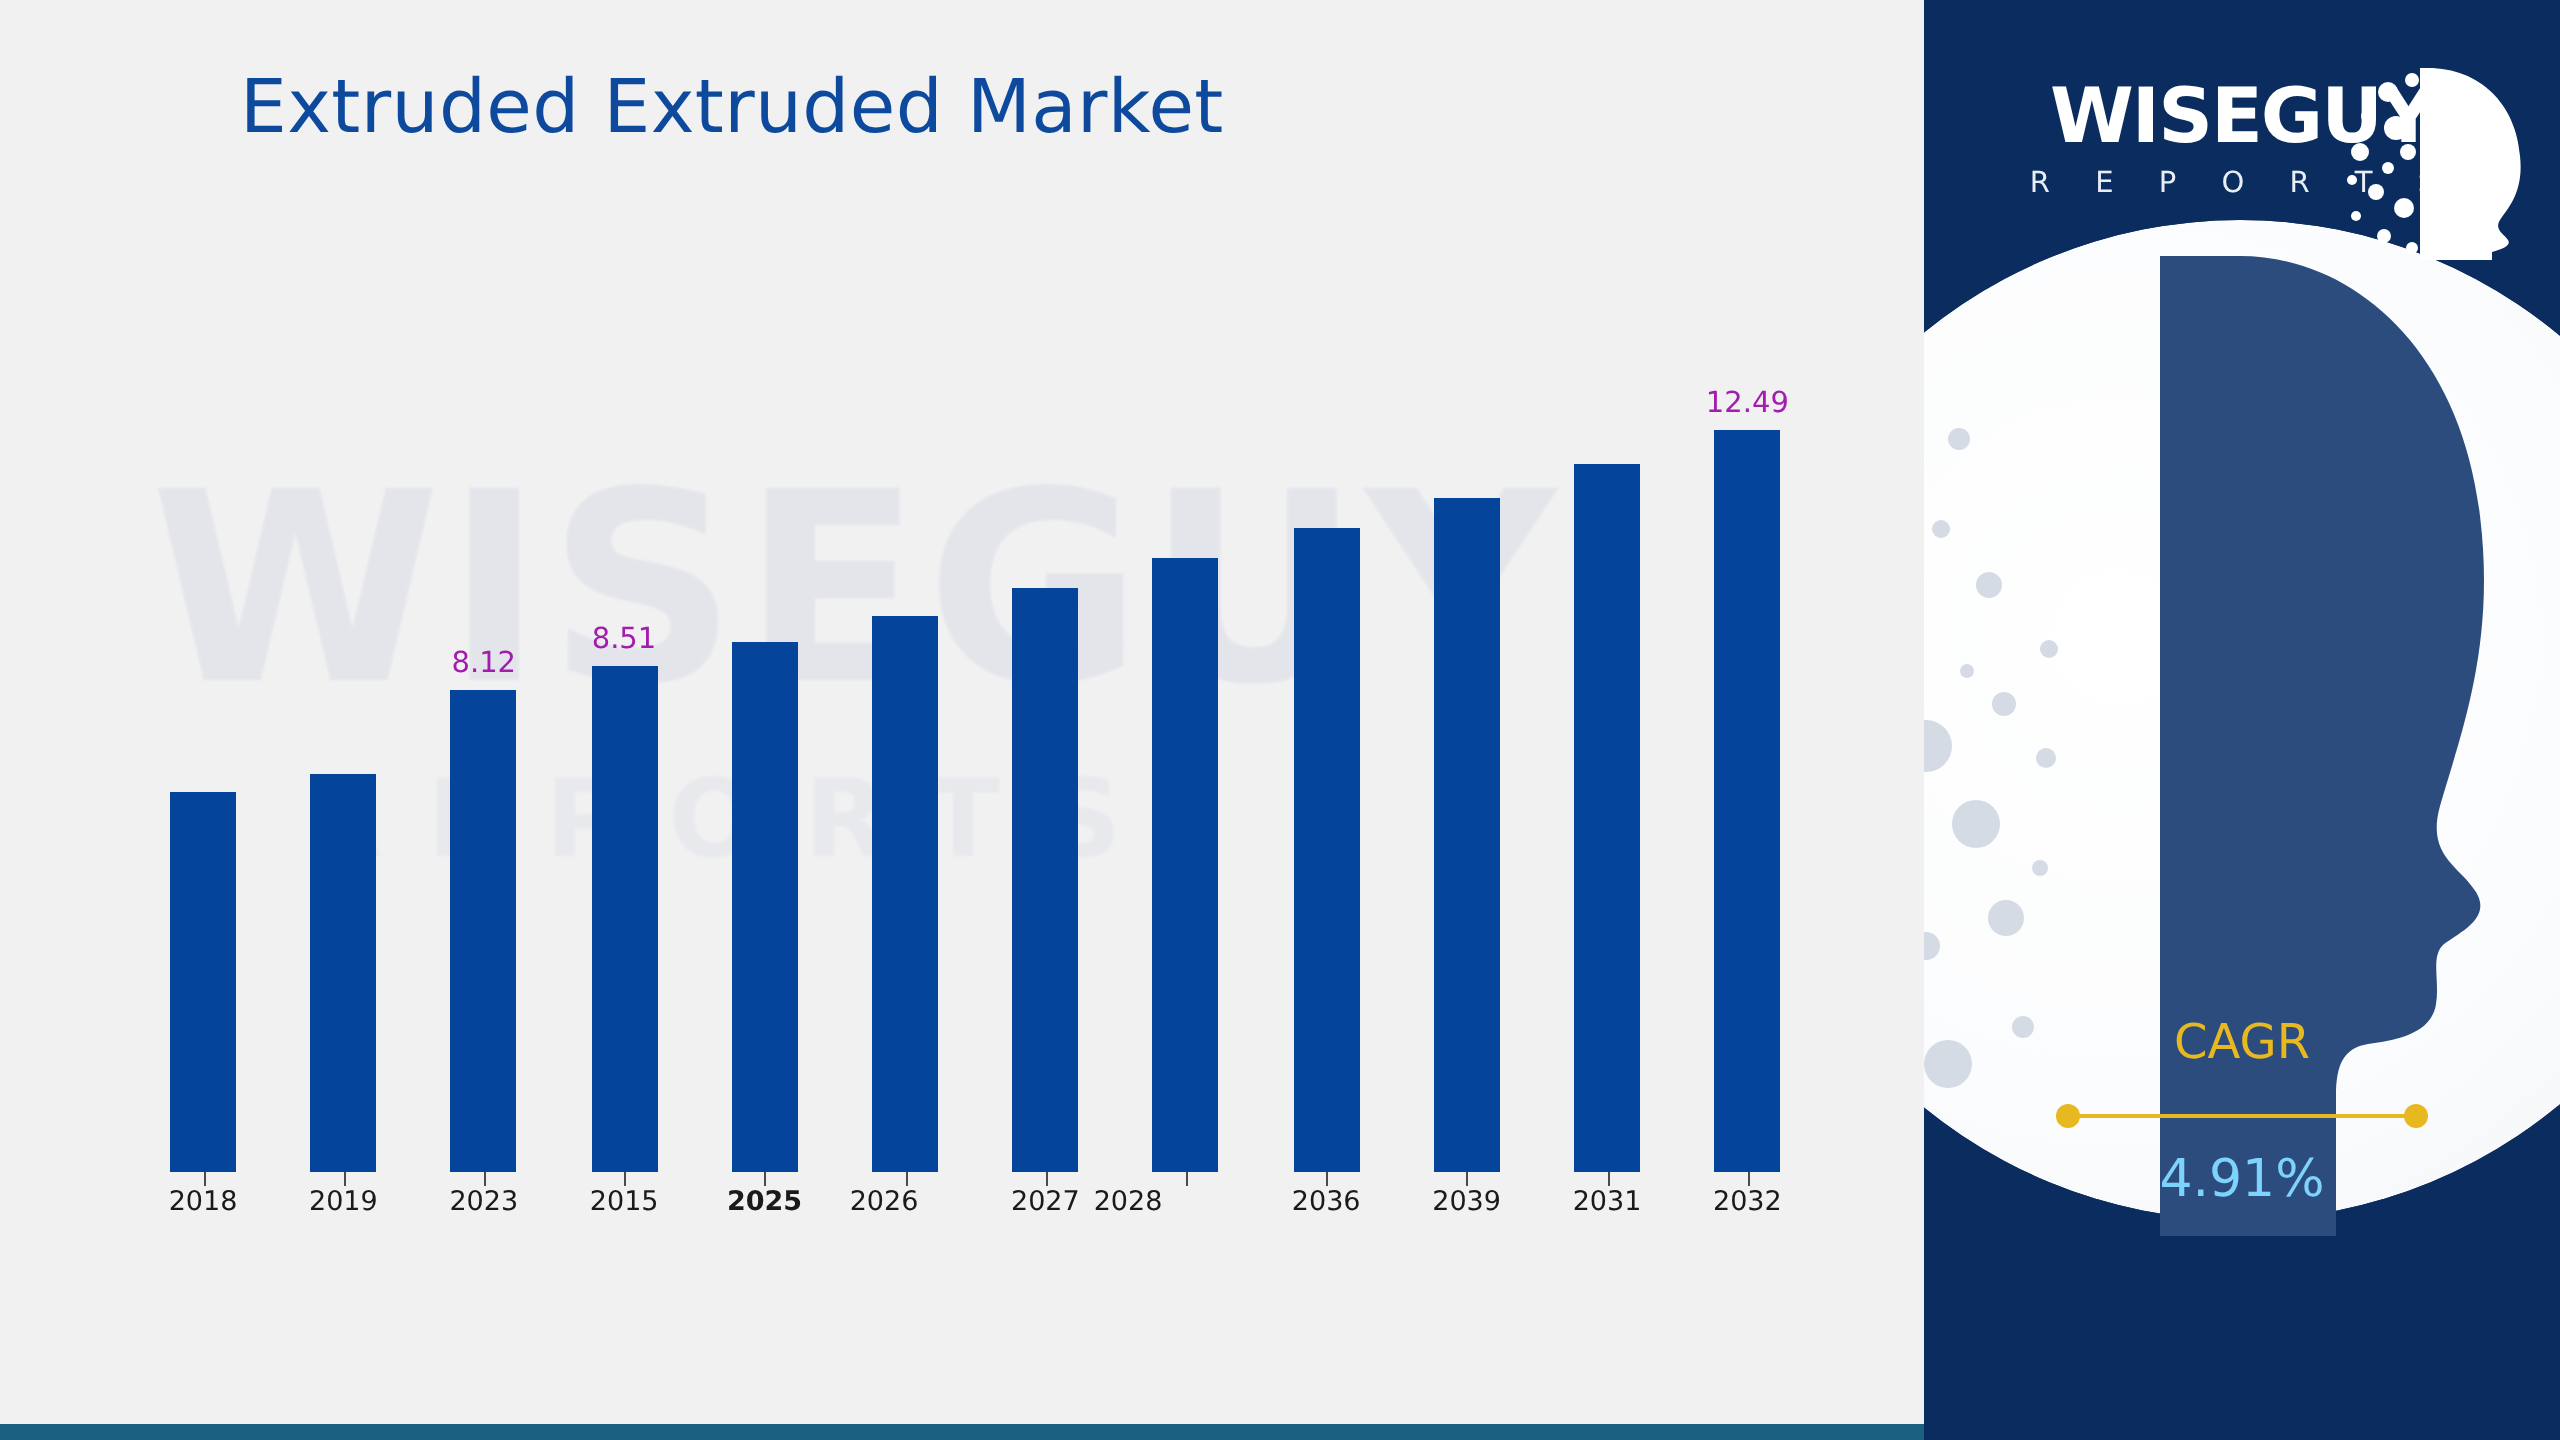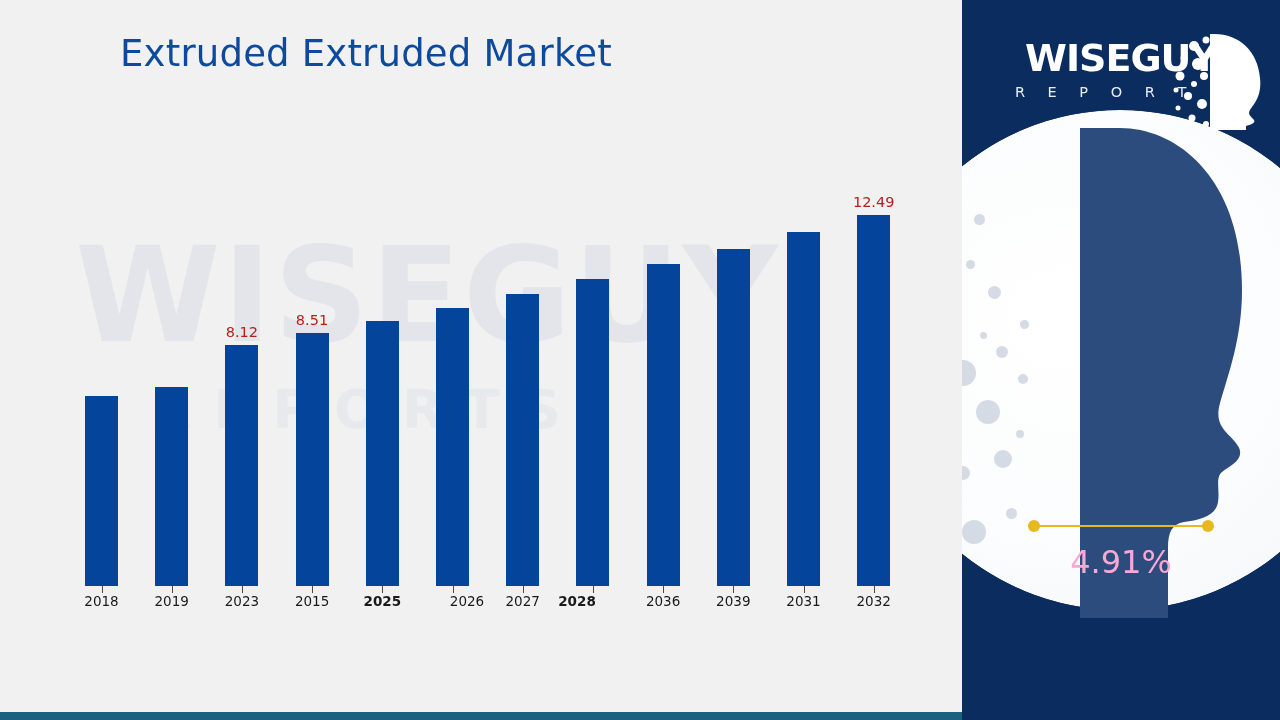--- a/index.html
+++ b/index.html
@@ -40,21 +40,21 @@
   }
   .bar-wrap{position:absolute;left:0;top:0;width:962px;height:586px;}
   .tick{
     position:absolute;width:1px;height:7px;background:#4a4a4a;top:586px;
   }
   .xlabel{
     position:absolute;top:593px;font-size:13.5px;color:#1a1a1a;
     text-align:center;width:60px;
   }
   .barlabel{
-    position:absolute;font-size:14.5px;color:#b91c1c;text-align:center;width:70px;
+    position:absolute;font-size:14.5px;color:#a21caf;text-align:center;width:70px;
   }
 
   
   .right-panel{
     position:absolute;left:962px;top:0;width:318px;height:720px;
     background:#0a2c5e;overflow:hidden;
   }
   .circle-deco{
     position:absolute;left:-92px;top:110px;width:500px;height:500px;
     border-radius:50%;
@@ -89,21 +89,21 @@
   .cagr-div{
     position:relative;width:186px;height:14px;margin:14px auto 10px auto;
   }
   .cagr-div .ln{
     position:absolute;left:6px;top:6px;width:174px;height:2px;background:#e8b820;
   }
   .cagr-div .dotl,.cagr-div .dotr{
     position:absolute;top:1px;width:12px;height:12px;border-radius:50%;background:#e8b820;
   }
   .cagr-div .dotl{left:0;} .cagr-div .dotr{right:0;}
-  .cagr-value{font-size:32px;color:#f9a8d4;}
+  .cagr-value{font-size:26px;color:#7dd3fc;}
 </style>
 </head>
 <body>
 
 <div id="stage">
 
   <div class="left-panel">
 
     <div class="wm wm-main">WISEGUY</div>
     <div class="wm wm-sub">REPORTS</div>
@@ -139,23 +139,23 @@
           <div class="tick" style="left: 733.3px;"></div>
           <div class="tick" style="left: 803.5px;"></div>
           <div class="tick" style="left: 873.7px;"></div>
         </div>
       <div id="xlabels">
           <div class="xlabel" style="left: 71.5px;">2018</div>
           <div class="xlabel" style="left: 141.7px;">2019</div>
           <div class="xlabel" style="left: 211.9px;">2023</div>
           <div class="xlabel" style="left: 282.1px;">2015</div>
           <div class="xlabel" style="left: 352.3px; font-weight: bold;">2025</div>
-          <div class="xlabel" style="left: 437px; text-align: center;">2026</div>
+          <div class="xlabel" style="left: 412px; text-align: center;">2026</div>
           <div class="xlabel" style="left: 492.7px;">2027</div>
-          <div class="xlabel" style="left: 547px; font-weight: bold;">2028</div>
+          <div class="xlabel" style="left: 534px;">2028</div>
           <div class="xlabel" style="left: 633.1px;">2036</div>
           <div class="xlabel" style="left: 703.3px;">2039</div>
           <div class="xlabel" style="left: 773.5px;">2031</div>
           <div class="xlabel" style="left: 843.7px;">2032</div>
         </div>
       <div id="barlabels">
           <div class="barlabel" style="left: 206.9px; top: 323.805px;">8.12</div>
           <div class="barlabel" style="left: 277px; top: 312.221px;">8.51</div>
           <div class="barlabel" style="left: 838.7px; top: 194px;">12.49</div>
         </div>
@@ -209,20 +209,21 @@
         <circle cx="18" cy="66" r="4" fill="#ffffff"></circle>
         <circle cx="32" cy="74" r="5" fill="#ffffff"></circle>
         <circle cx="8" cy="78" r="2.5" fill="#ffffff"></circle>
         <circle cx="22" cy="88" r="3.5" fill="#ffffff"></circle>
         <circle cx="36" cy="94" r="3" fill="#ffffff"></circle>
         <circle cx="6" cy="60" r="2.5" fill="#ffffff"></circle>
       </svg>
     </div>
 
     <div class="cagr-block">
+      <div class="cagr-title">CAGR</div>
       <div class="cagr-div">
         <div class="dotl"></div>
         <div class="ln"></div>
         <div class="dotr"></div>
       </div>
       <div class="cagr-value">4.91%</div>
     </div>
 
   </div>
 </div>

